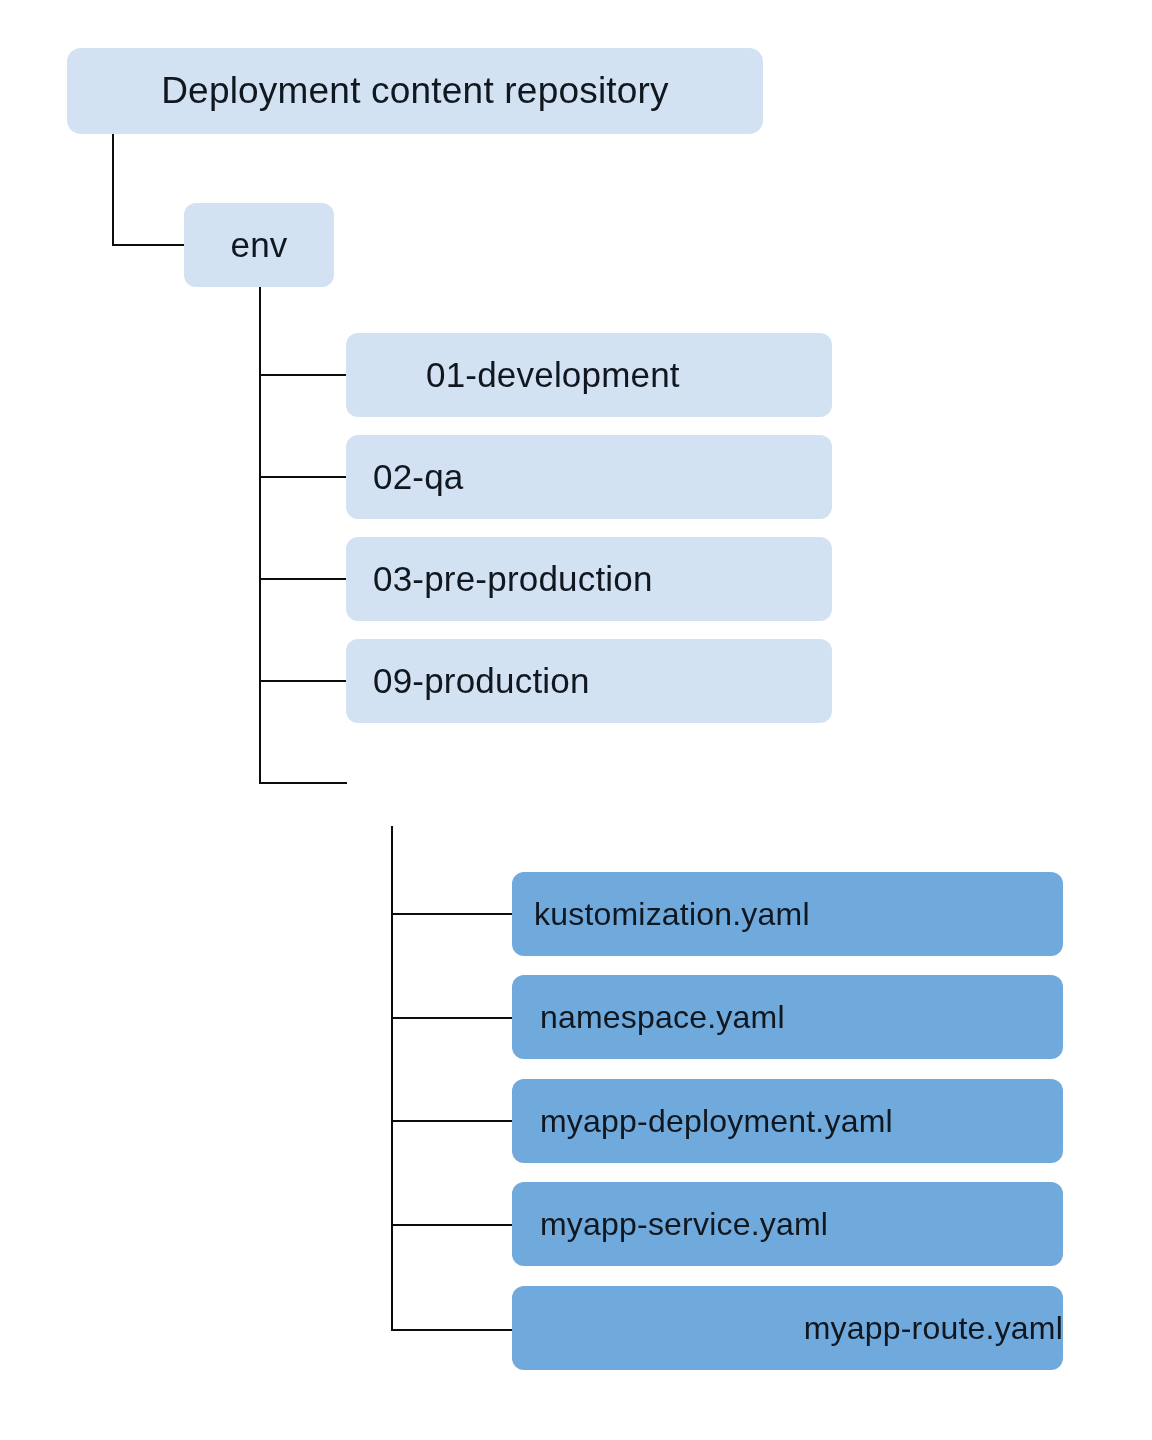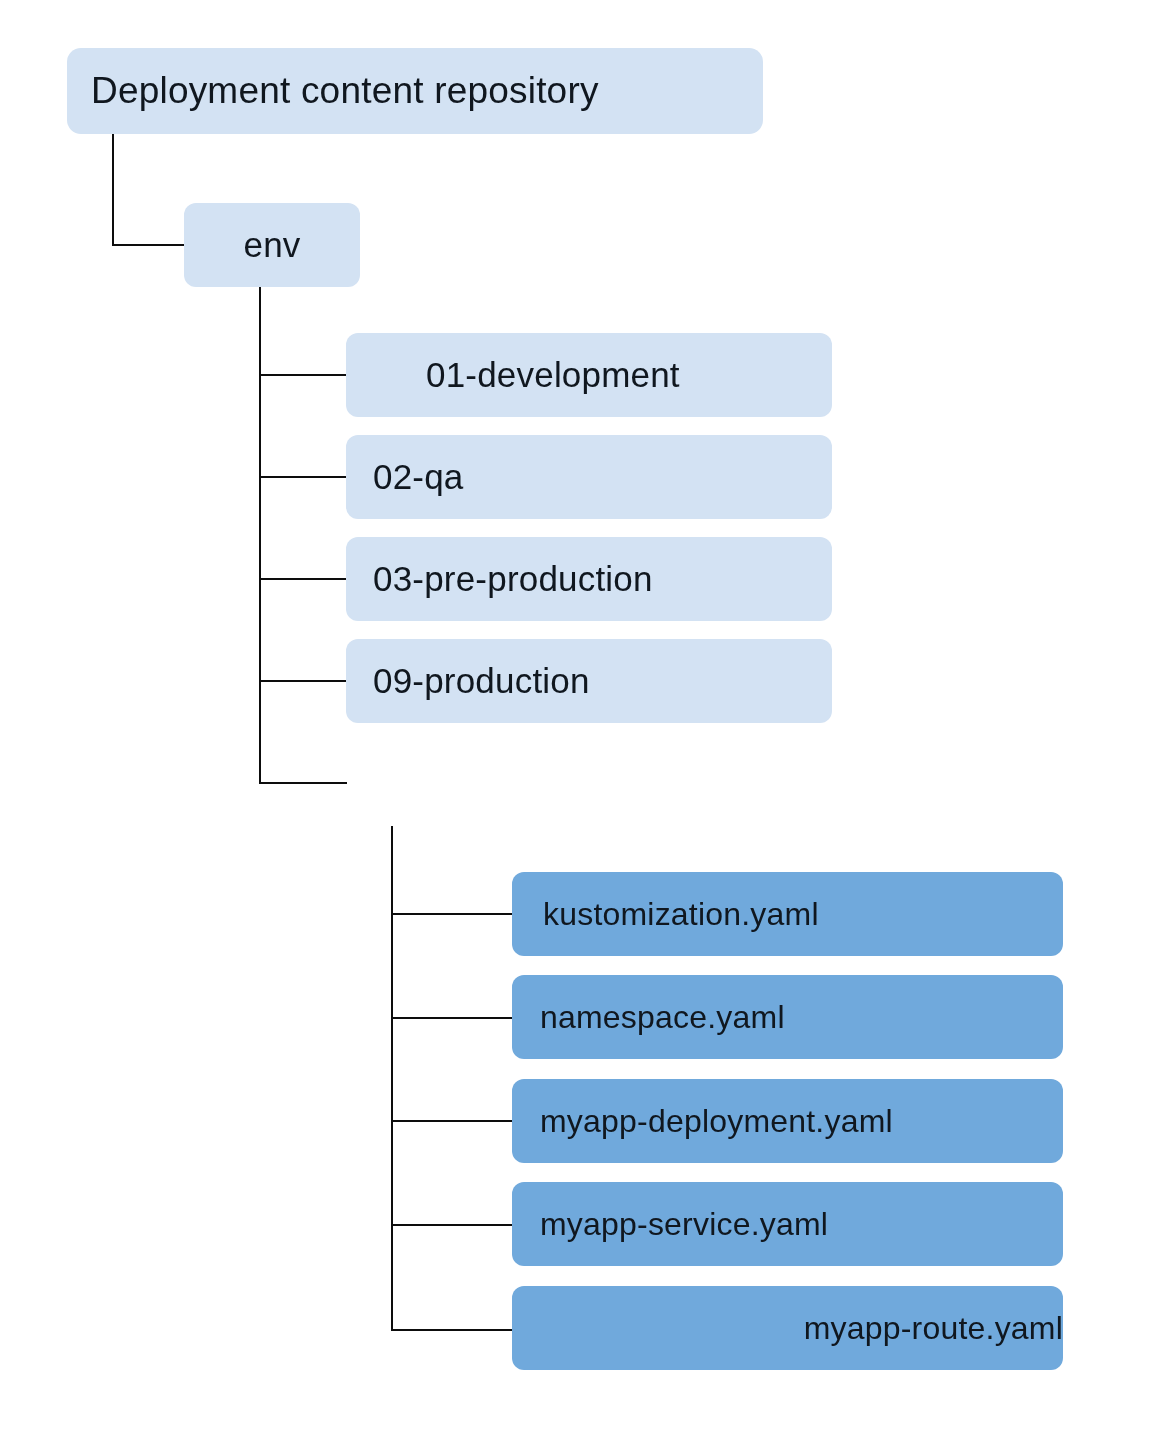--- a/index.html
+++ b/index.html
@@ -33,29 +33,29 @@
   }
 
   
   .node.root {
     left: 67px;
     top: 48px;
     width: 696px;
     height: 86px;
     background: #d3e2f3;
     border-radius: 14px;
+    justify-content: center;
     font-size: 37px;
-    padding-left: 24px;
   }
 
   
   .node.env {
     left: 184px;
     top: 203px;
-    width: 176px;
+    width: 150px;
     height: 84px;
     background: #d3e2f3;
     justify-content: center;
     font-size: 35px;
   }
 
   
   .node.envchild {
     left: 346px;
     width: 486px;
@@ -74,21 +74,21 @@
   
   .node.yamlfile {
     left: 512px;
     width: 551px;
     height: 84px;
     background: #70a9dc;
     padding-left: 28px;
     font-size: 32px;
   }
   .node.yamlfile.indented {
-    padding-left: 31px;
+    padding-left: 22px;
   }
 
   
   .line {
     position: absolute;
     background: #0d0d0d;
   }
   .line.v { width: 1.6px; }
   .line.h { height: 1.6px; }
 </style>

